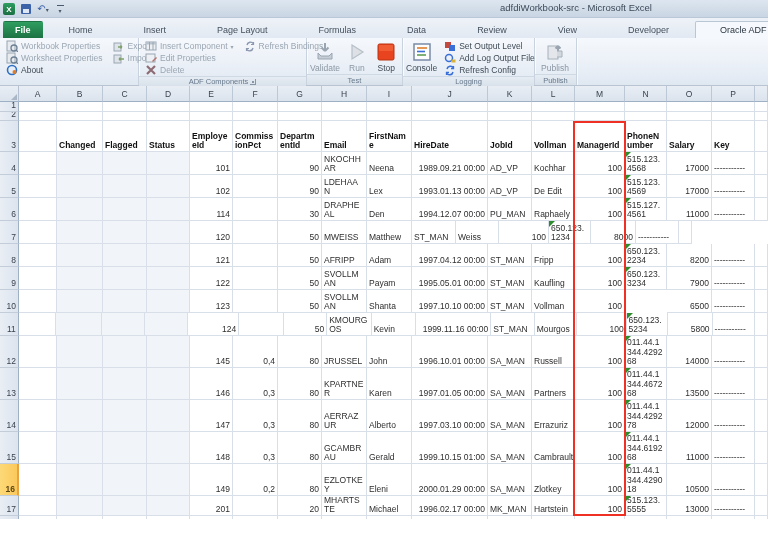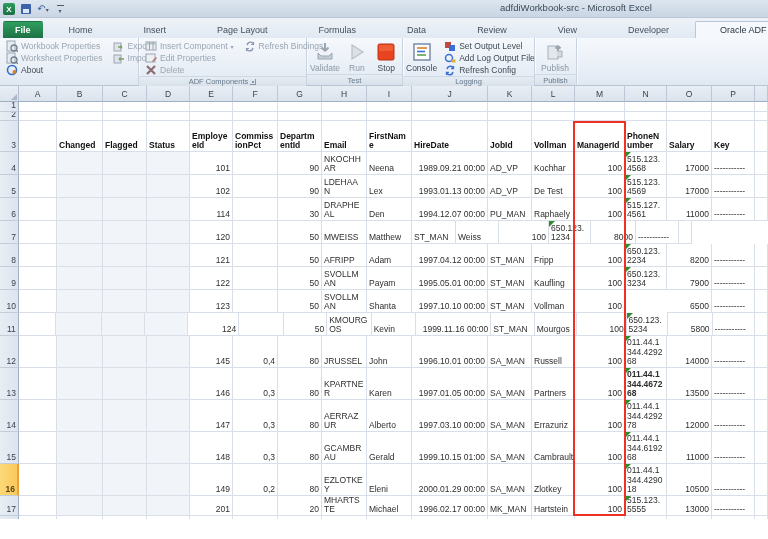--- a/index.html
+++ b/index.html
@@ -456,21 +456,21 @@
         <div class="cell tint nowrap" style="width: 46px;"></div>
         <div class="cell tint nowrap" style="width: 44px;"></div>
         <div class="cell tint nowrap" style="width: 43px;"></div>
         <div class="cell right nowrap" style="width: 43px;">102</div>
         <div class="cell right nowrap" style="width: 45px;"></div>
         <div class="cell right nowrap" style="width: 44px;">90</div>
         <div class="cell wrapall" style="width: 45px;">LDEHAAN</div>
         <div class="cell nowrap" style="width: 45px;">Lex</div>
         <div class="cell right nowrap" style="width: 76px;">1993.01.13 00:00</div>
         <div class="cell nowrap" style="width: 44px;">AD_VP</div>
-        <div class="cell nowrap" style="width: 43px;">De Test</div>
+        <div class="cell nowrap" style="width: 43px;">De Edit</div>
         <div class="cell right nowrap" style="width: 50px;">100</div>
         <div class="cell wrapall flagged" style="width: 42px;">515.123.4569</div>
         <div class="cell right nowrap" style="width: 45px;">17000</div>
         <div class="cell nowrap" style="width: 43px;">-----------</div>
         <div class="cell" style="width: 13px;"></div>
       </div>
       <div class="srow" style="height: 23px;">
         <div class="gutter" style="width: 19px;">6</div>
         <div class="cell" style="width: 38px;"></div>
         <div class="cell tint nowrap" style="width: 46px;"></div>
@@ -617,21 +617,21 @@
         <div class="cell tint nowrap" style="width: 43px;"></div>
         <div class="cell right nowrap" style="width: 43px;">146</div>
         <div class="cell right nowrap" style="width: 45px;">0,3</div>
         <div class="cell right nowrap" style="width: 44px;">80</div>
         <div class="cell wrapall" style="width: 45px;">KPARTNER</div>
         <div class="cell nowrap" style="width: 45px;">Karen</div>
         <div class="cell right nowrap" style="width: 76px;">1997.01.05 00:00</div>
         <div class="cell nowrap" style="width: 44px;">SA_MAN</div>
         <div class="cell nowrap" style="width: 43px;">Partners</div>
         <div class="cell right nowrap" style="width: 50px;">100</div>
-        <div class="cell wrapall flagged" style="width: 42px; font-weight: bold;">011.44.1344.467268</div>
+        <div class="cell wrapall flagged" style="width: 42px;">011.44.1344.467268</div>
         <div class="cell right nowrap" style="width: 45px;">13500</div>
         <div class="cell nowrap" style="width: 43px;">-----------</div>
         <div class="cell" style="width: 13px;"></div>
       </div>
       <div class="srow" style="height: 32px;">
         <div class="gutter" style="width: 19px;">14</div>
         <div class="cell" style="width: 38px;"></div>
         <div class="cell tint nowrap" style="width: 46px;"></div>
         <div class="cell tint nowrap" style="width: 44px;"></div>
         <div class="cell tint nowrap" style="width: 43px;"></div>

